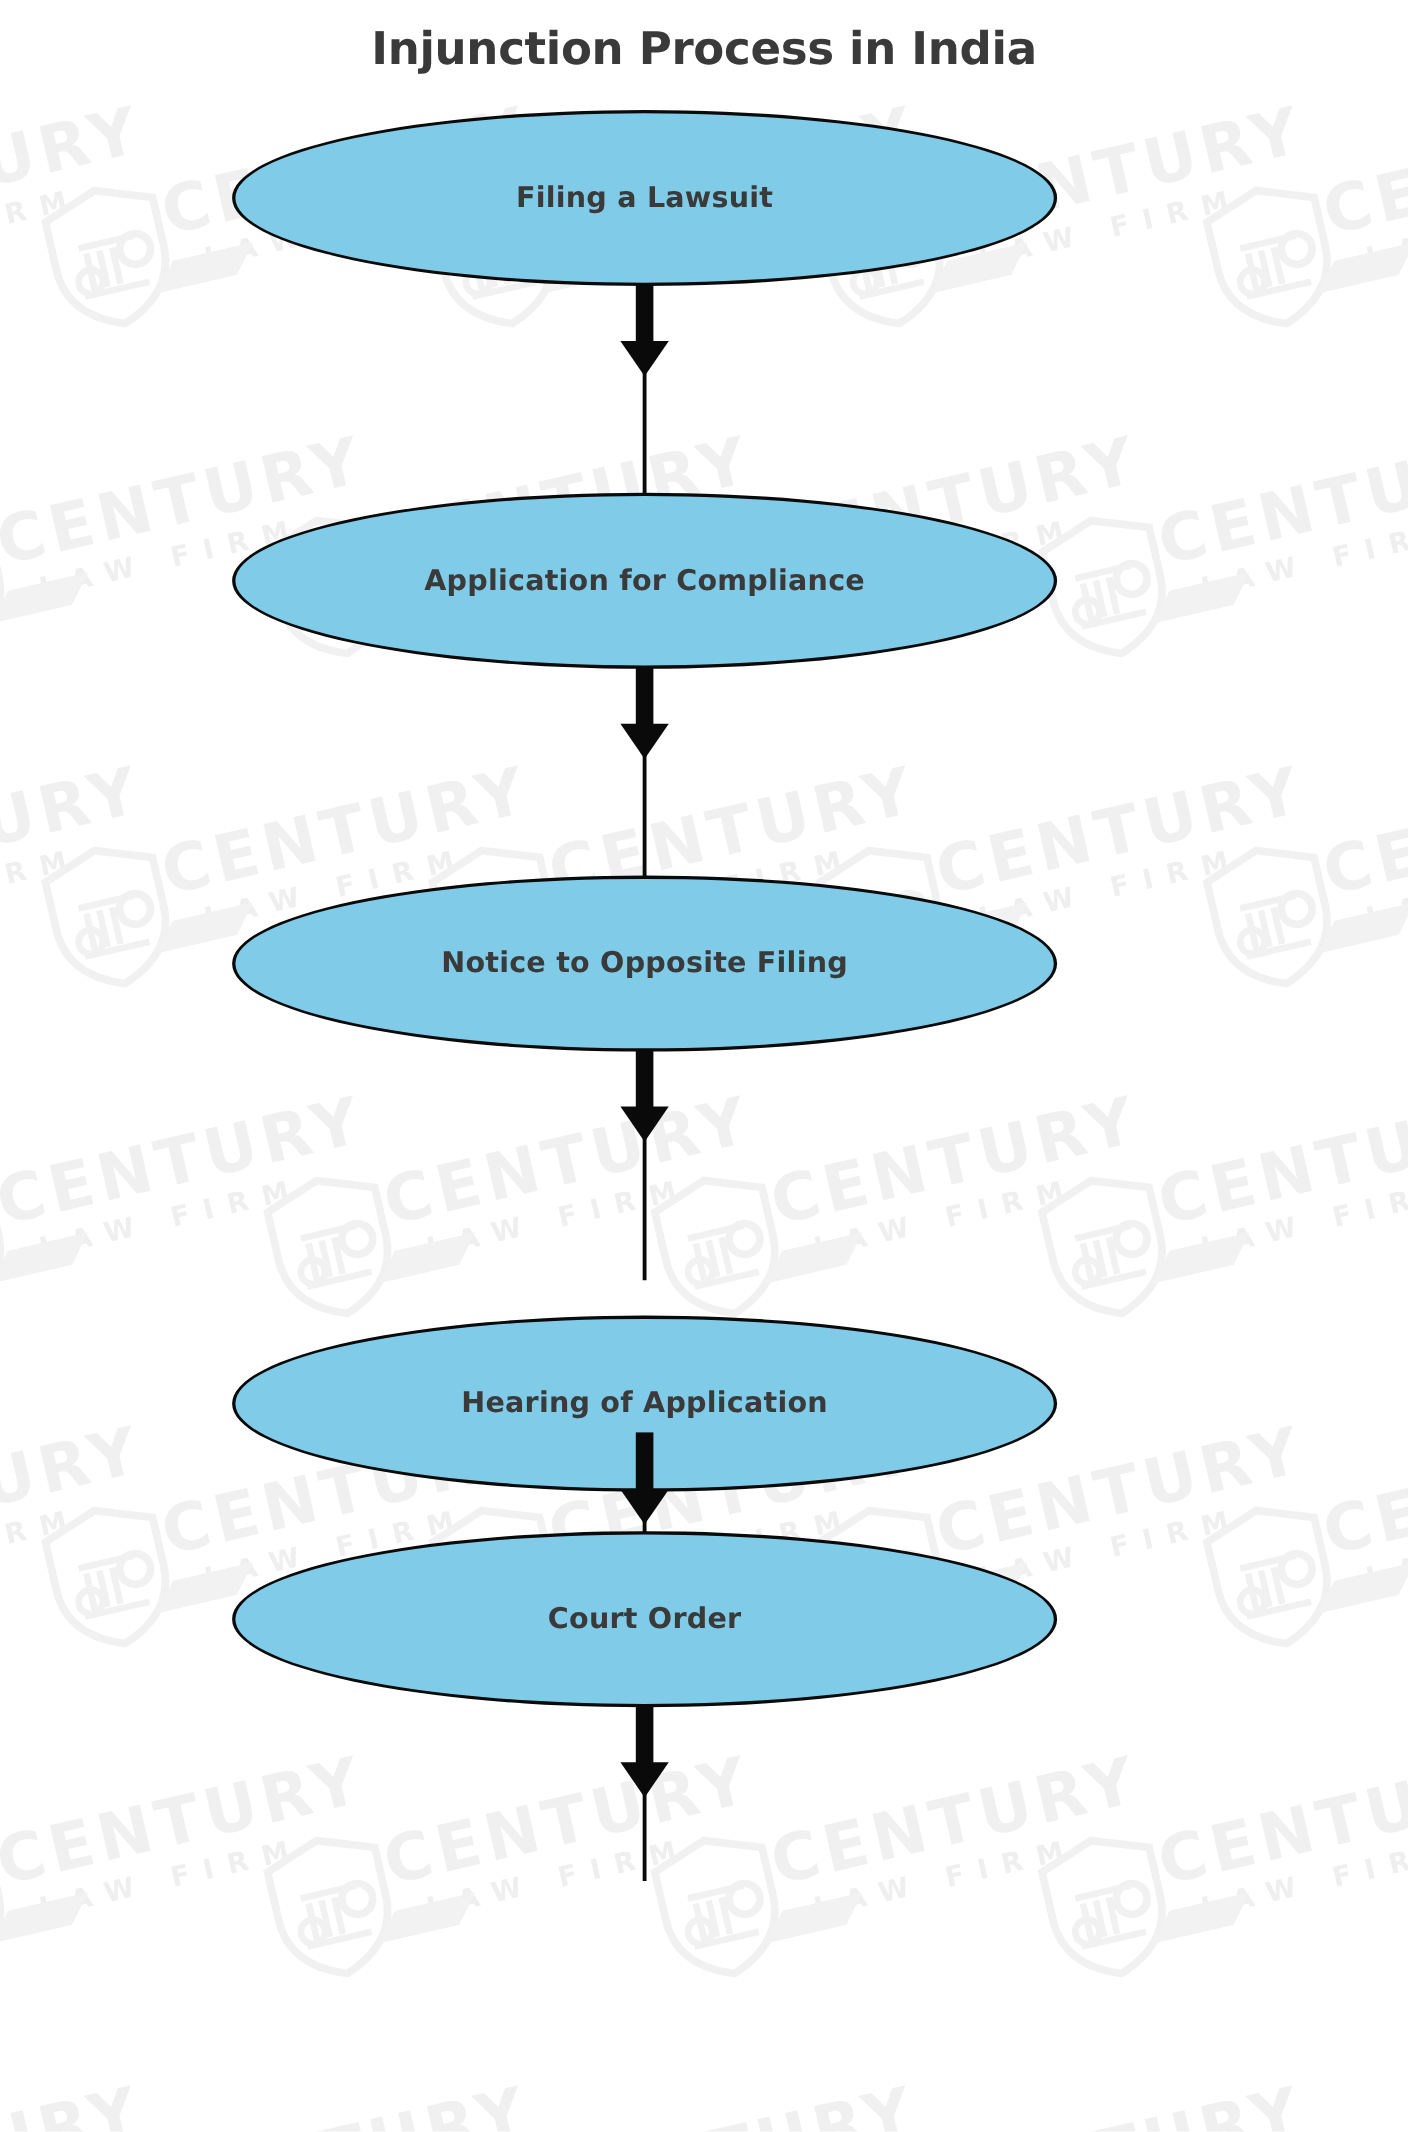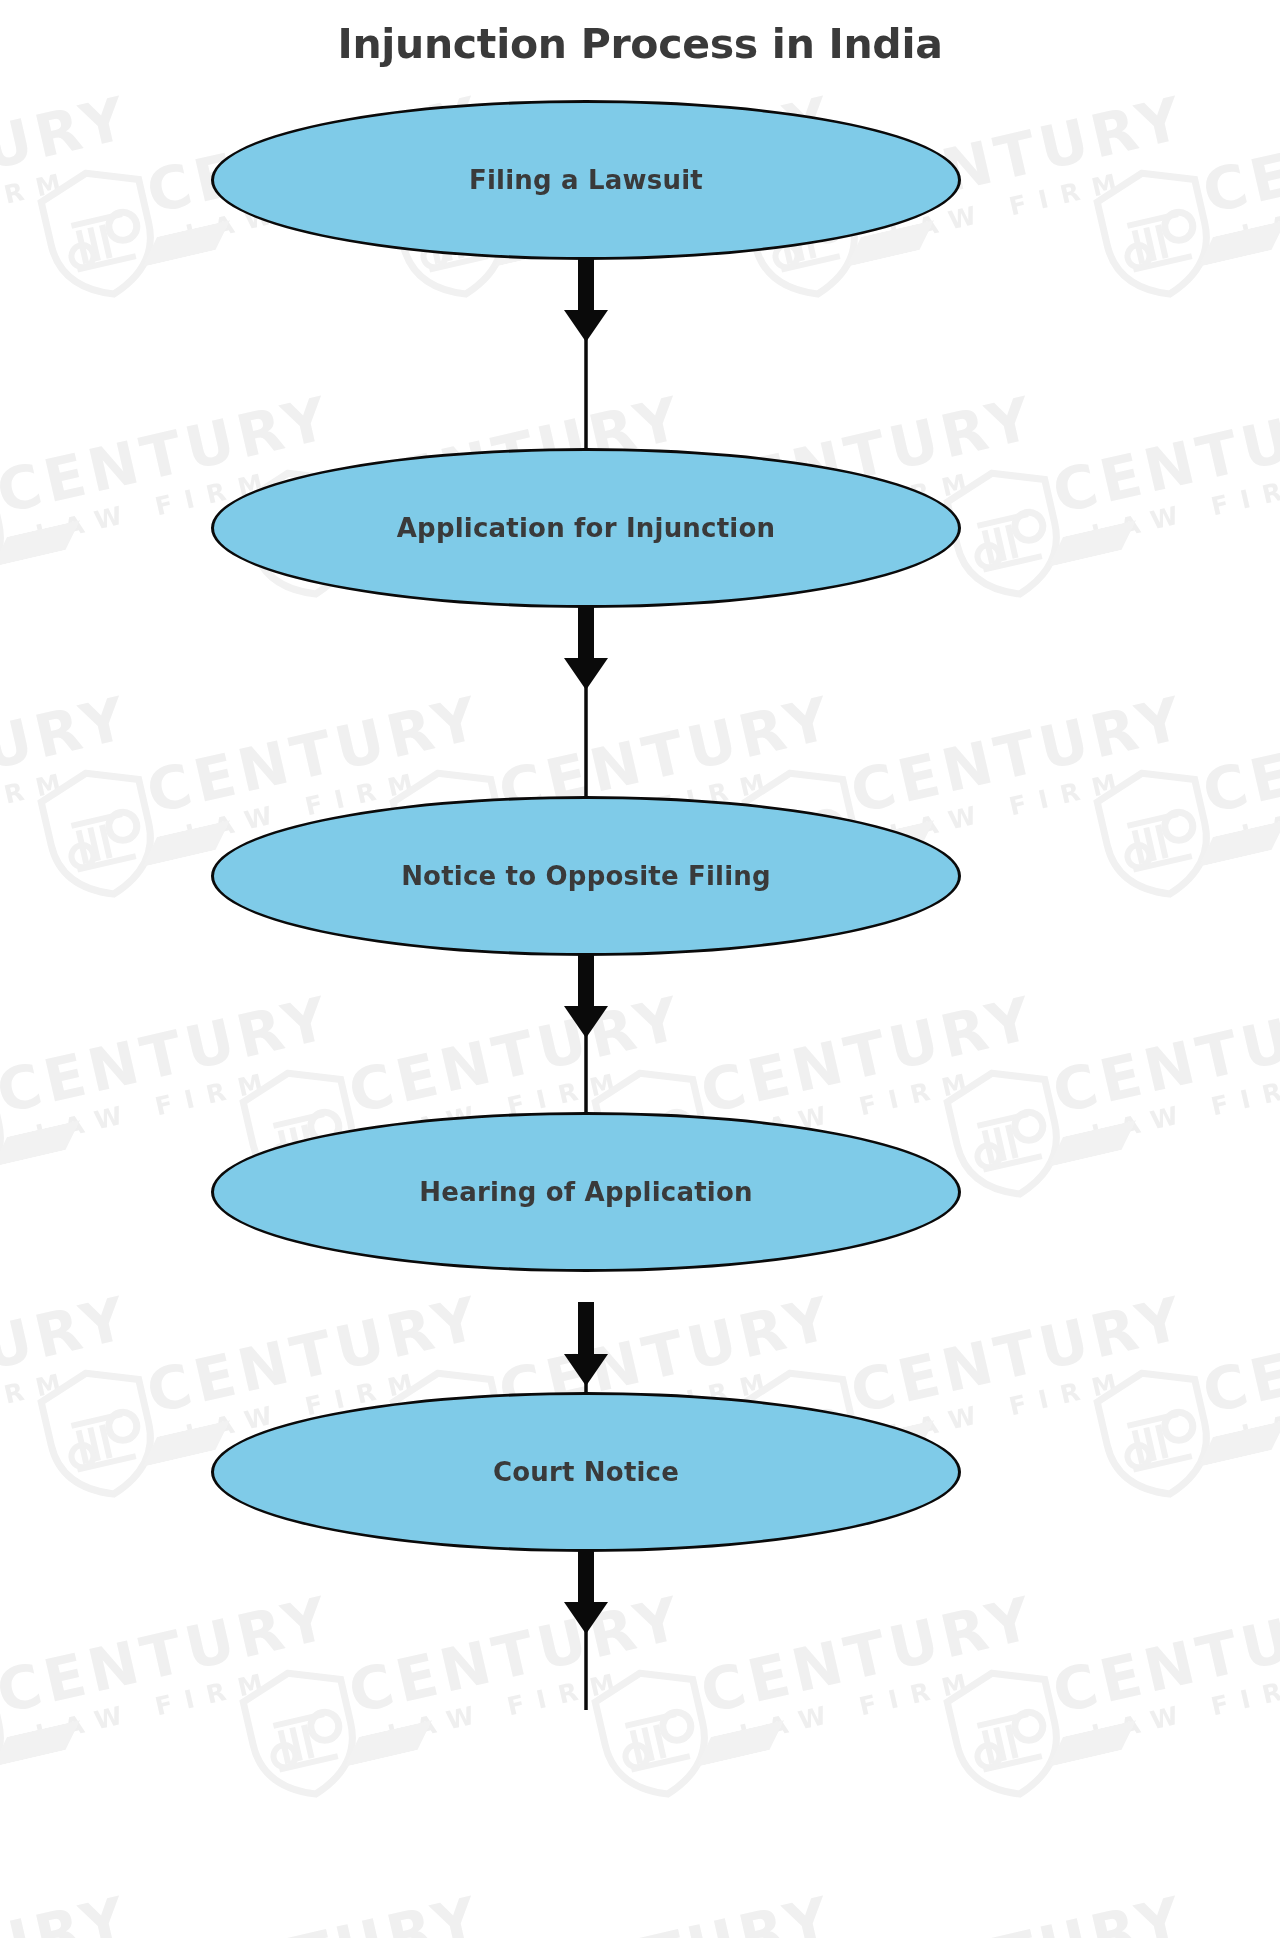--- a/index.html
+++ b/index.html
@@ -826,21 +826,21 @@
 
     <div class="edge" style="top:258px; height:210px;">
       <svg width="60" height="210" viewBox="0 0 60 210">
         <rect x="22" y="0" width="16" height="55" fill="#0a0a0a"></rect>
         <polygon points="8,52 52,52 30,84" fill="#0a0a0a"></polygon>
         <line x1="30" y1="80" x2="30" y2="210" stroke="#0a0a0a" stroke-width="3.5"></line>
       </svg>
     </div>
 
     <div class="node" style="top:448px;">
-      <span class="node-label">Application for Injunction</span>
+      <span class="node-label">Application for Compliance</span>
     </div>
 
     <div class="edge" style="top:606px; height:210px;">
       <svg width="60" height="210" viewBox="0 0 60 210">
         <rect x="22" y="0" width="16" height="55" fill="#0a0a0a"></rect>
         <polygon points="8,52 52,52 30,84" fill="#0a0a0a"></polygon>
         <line x1="30" y1="80" x2="30" y2="210" stroke="#0a0a0a" stroke-width="3.5"></line>
       </svg>
     </div>
 
@@ -849,34 +849,34 @@
     </div>
 
     <div class="edge" style="top:954px; height:210px;">
       <svg width="60" height="210" viewBox="0 0 60 210">
         <rect x="22" y="0" width="16" height="55" fill="#0a0a0a"></rect>
         <polygon points="8,52 52,52 30,84" fill="#0a0a0a"></polygon>
         <line x1="30" y1="80" x2="30" y2="210" stroke="#0a0a0a" stroke-width="3.5"></line>
       </svg>
     </div>
 
-    <div class="node" style="top:1112px;">
+    <div class="node" style="top:1196px;">
       <span class="node-label">Hearing of Application</span>
     </div>
 
     <div class="edge" style="top:1302px; height:210px;">
       <svg width="60" height="210" viewBox="0 0 60 210">
         <rect x="22" y="0" width="16" height="55" fill="#0a0a0a"></rect>
         <polygon points="8,52 52,52 30,84" fill="#0a0a0a"></polygon>
         <line x1="30" y1="80" x2="30" y2="210" stroke="#0a0a0a" stroke-width="3.5"></line>
       </svg>
     </div>
 
     <div class="node" style="top:1392px;">
-      <span class="node-label">Court Notice</span>
+      <span class="node-label">Court Order</span>
     </div>
 
     <div class="edge" style="top:1550px; height:160px;">
       <svg width="60" height="160" viewBox="0 0 60 160">
         <rect x="22" y="0" width="16" height="55" fill="#0a0a0a"></rect>
         <polygon points="8,52 52,52 30,84" fill="#0a0a0a"></polygon>
         <line x1="30" y1="80" x2="30" y2="160" stroke="#0a0a0a" stroke-width="3.5"></line>
       </svg>
     </div>
 

